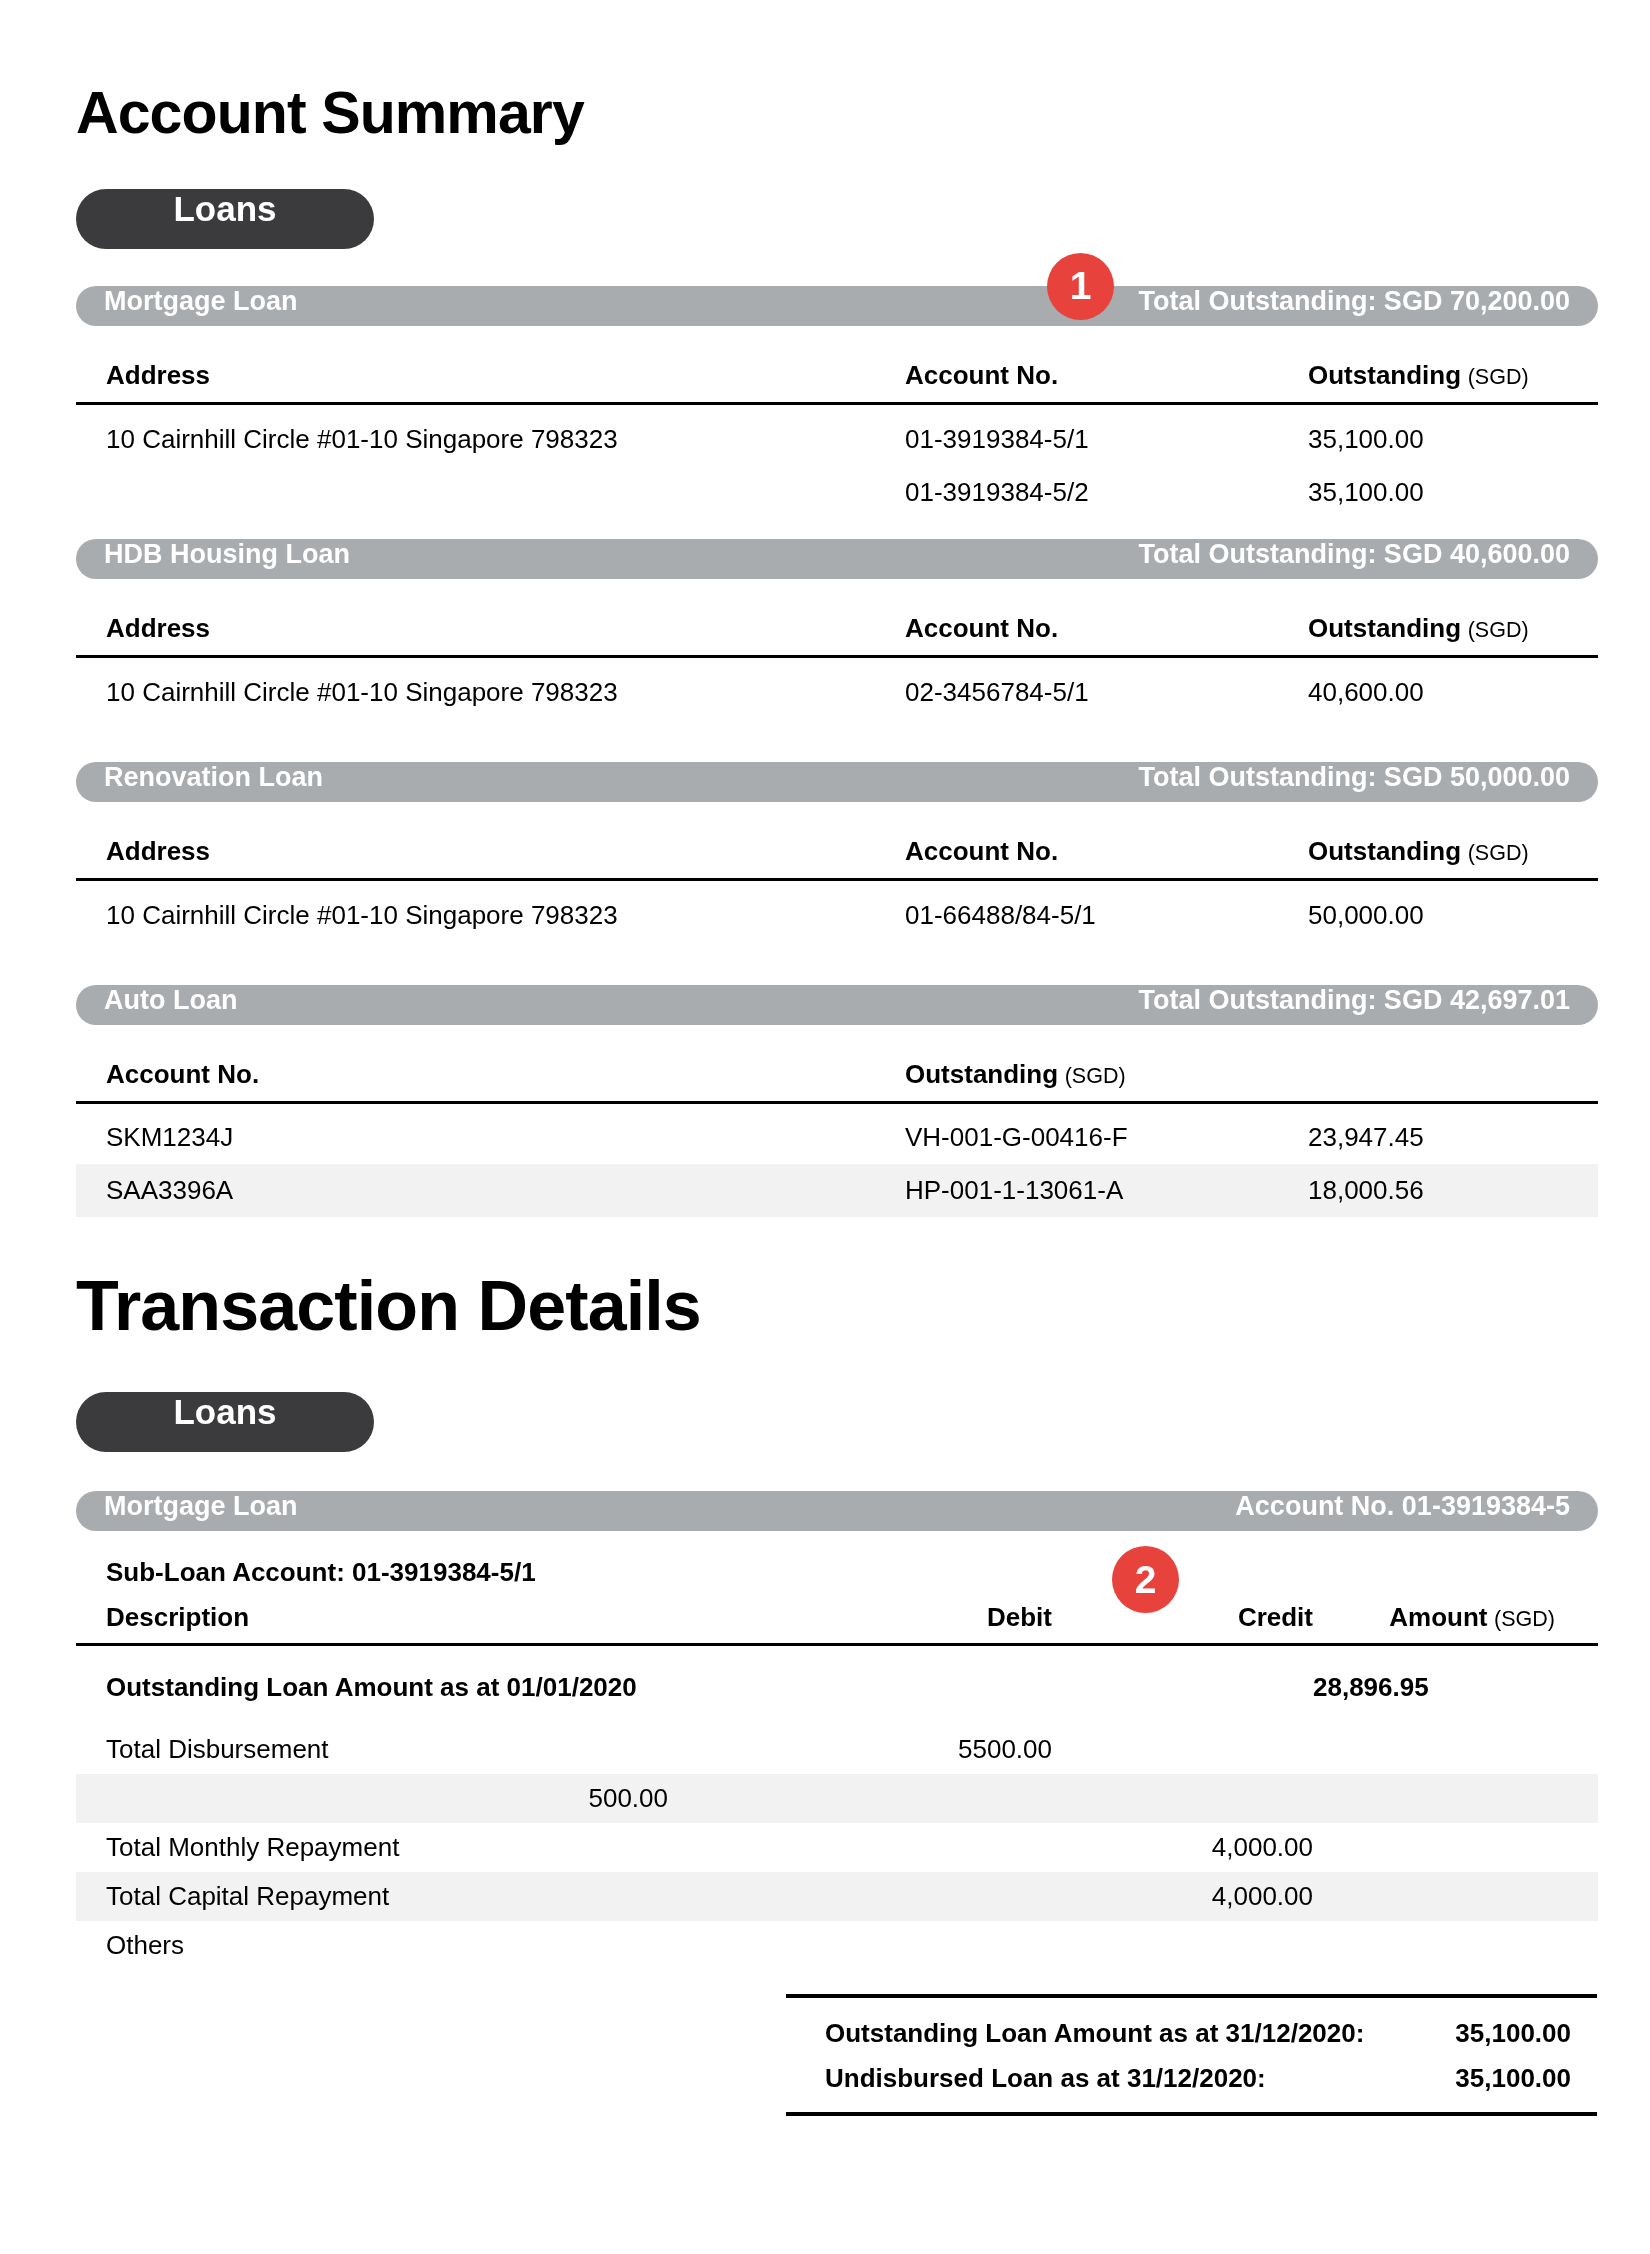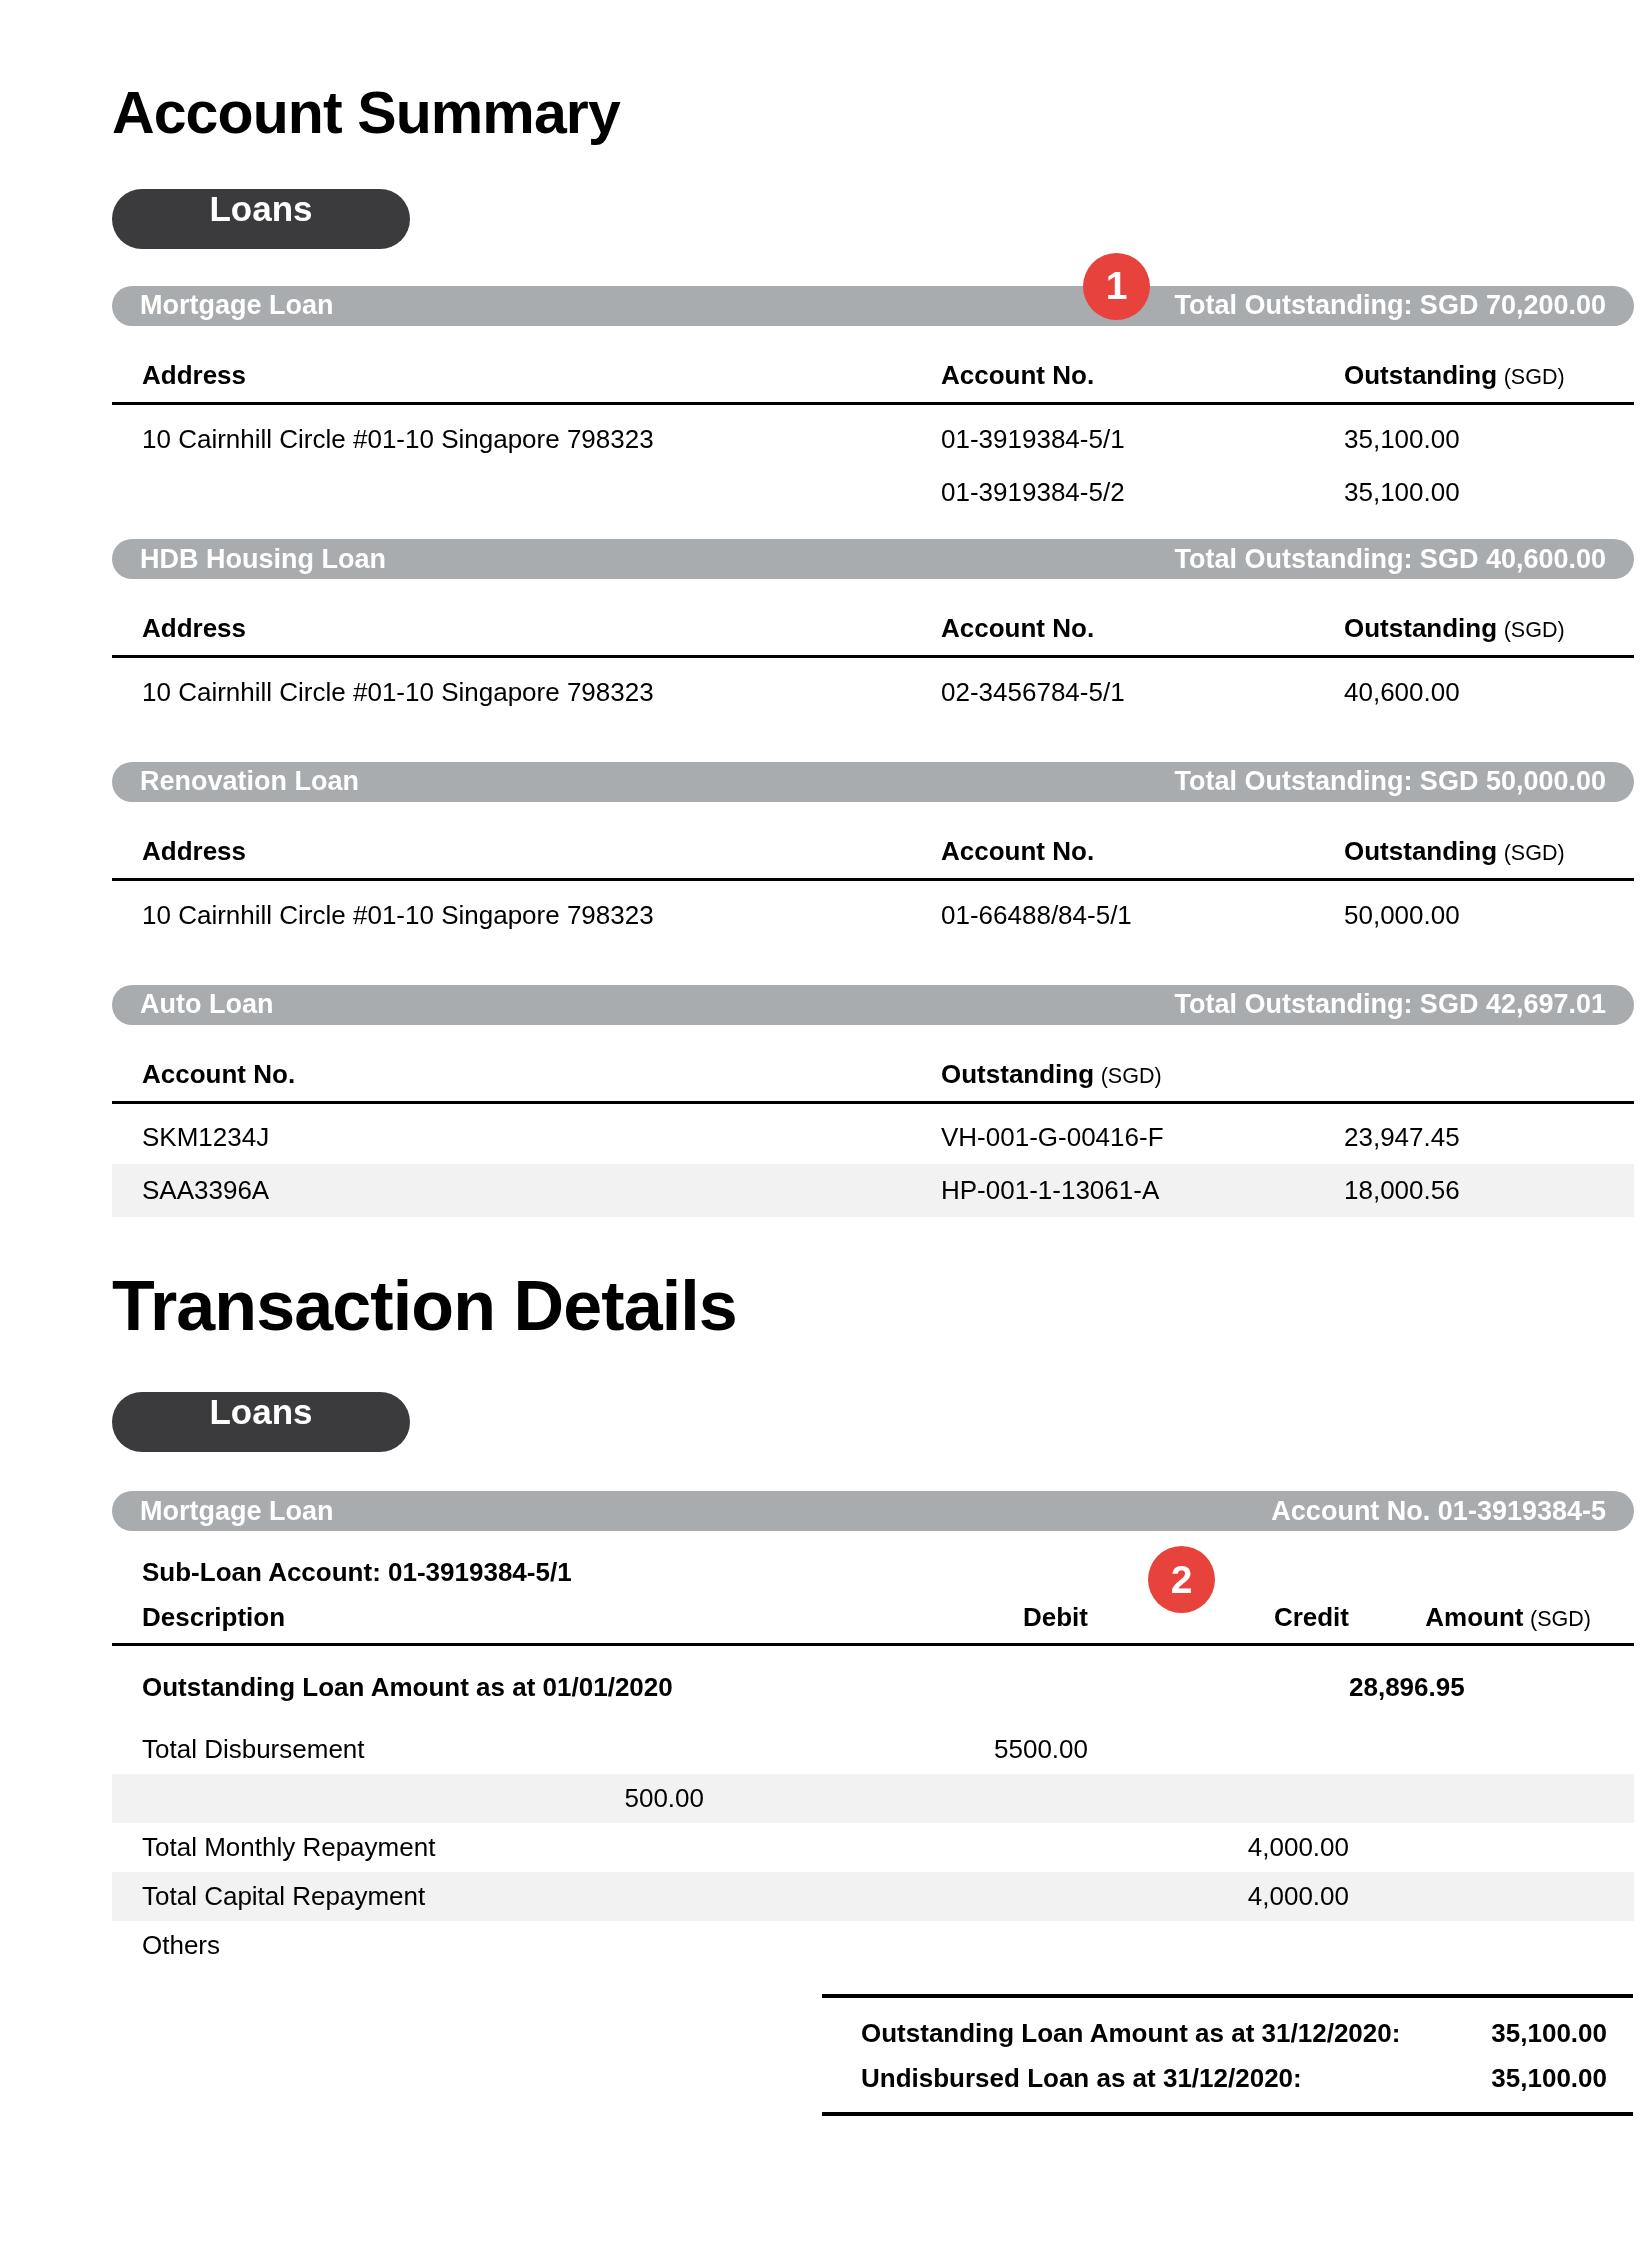--- a/index.html
+++ b/index.html
@@ -6,21 +6,21 @@
   html, body { background: #ffffff; }
   body { font-family: "Liberation Sans", "DejaVu Sans", sans-serif; color: #000; }
 
   .page {
     position: relative;
     width: 1651px;
     height: 2254px;
     background: #fff;
     overflow: hidden;
   }
-  .content { margin-left: 112px; width: 1522px; }
+  .content { margin-left: 76px; width: 1522px; }
 
   
   .doc-title {
     font-size: 59px;
     font-weight: bold;
     letter-spacing: -0.9px;
     line-height: 1.1;
   }
   .doc-title.first { padding-top: 81px; }
   .doc-title.second { font-size: 70px; margin-top: 51px; }
@@ -43,21 +43,20 @@
   
   .bar {
     position: relative;
     height: 40px;
     border-radius: 20.6px;
     background: #a9acaf;
     color: #fff;
     font-weight: bold;
     font-size: 27px;
     display: flex;
-    align-items: center;
     justify-content: space-between;
     padding: 0 28px;
   }
 
   
   .badge {
     position: absolute;
     width: 67px;
     height: 67px;
     border-radius: 50%;

